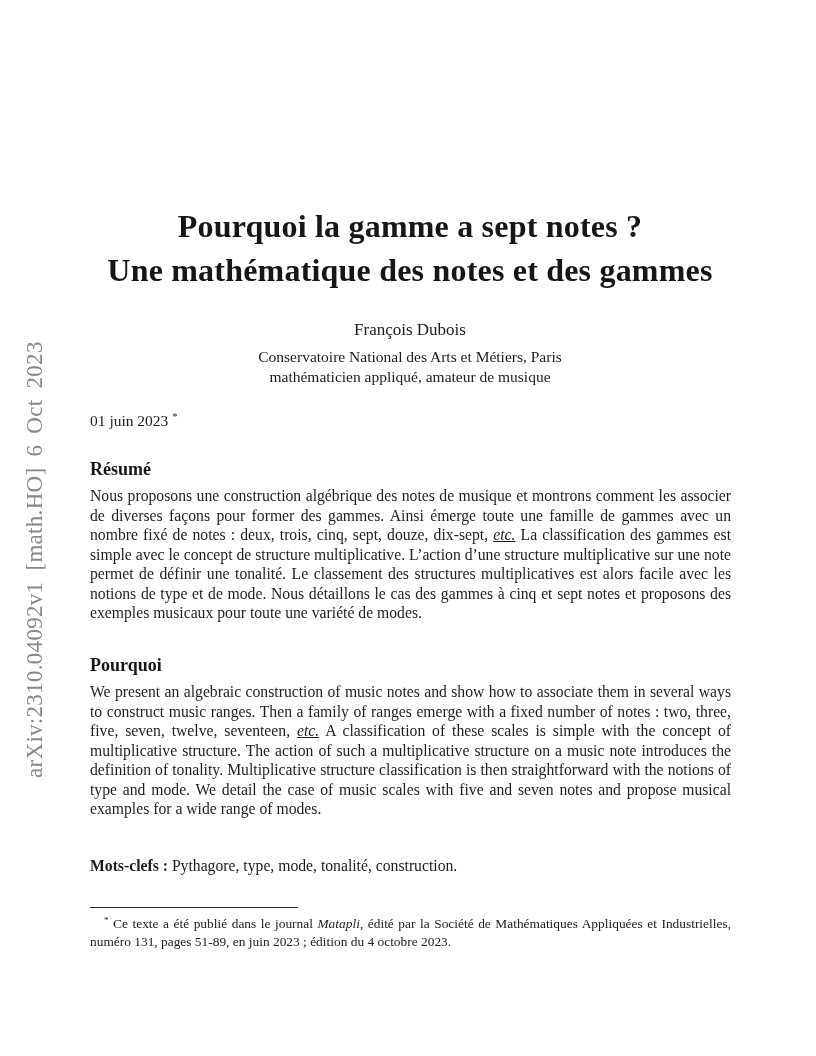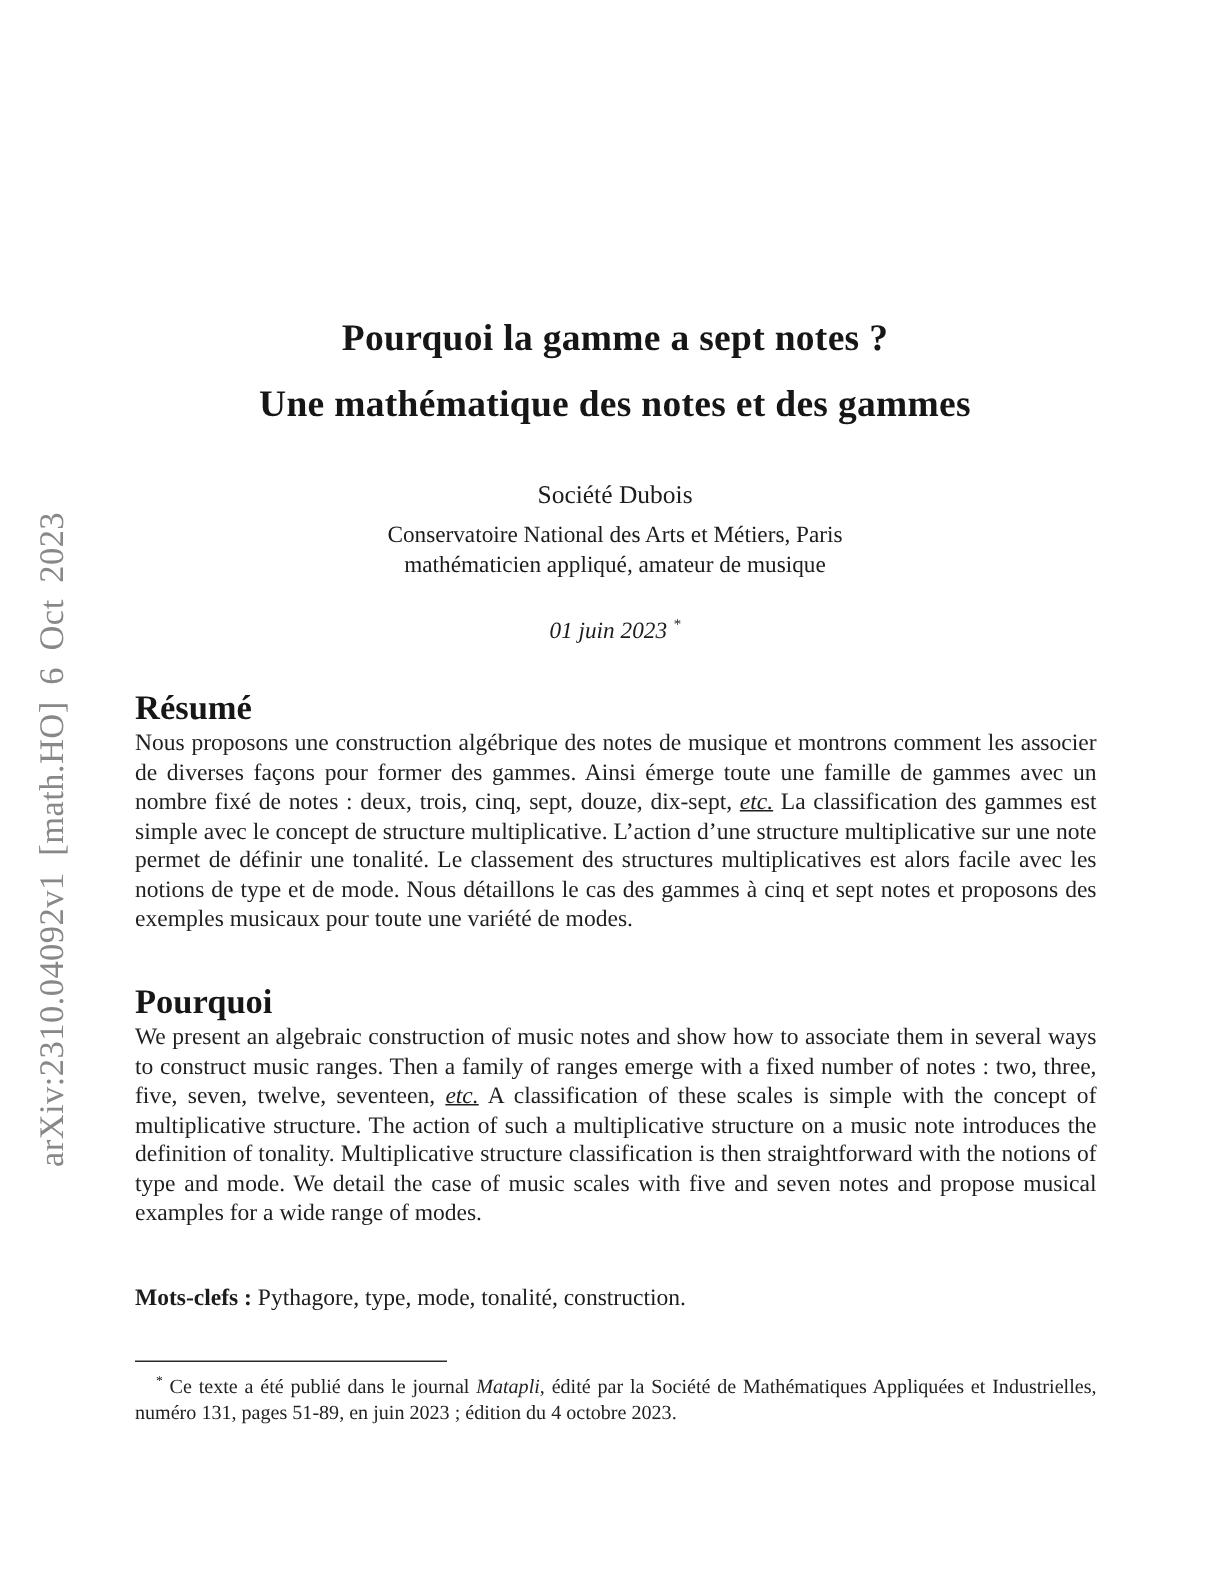--- a/index.html
+++ b/index.html
@@ -11,48 +11,46 @@
     background: #ffffff;
     overflow: hidden;
     font-family: "Liberation Serif", "DejaVu Serif", serif;
     color: #1c1c1c;
   }
   .abs { position: absolute; }
 
   .title-block {
     top: 204px; left: 90px; width: 640px;
     text-align: center;
-    font-size: 25px; font-weight: bold;
+    font-size: 32px; font-weight: bold;
     line-height: 44px;
     color: #161616;
     letter-spacing: 0.2px;
   }
   .title-line { display: block; }
 
   .author-name {
     top: 320px; left: 90px; width: 640px;
     text-align: center;
     font-size: 17px;
   }
   .affiliation {
     top: 347px; left: 90px; width: 640px;
     text-align: center;
     font-size: 15.5px; line-height: 20px;
   }
   .date-line {
     top: 411px; left: 90px; width: 640px;
-    text-align: center;
     font-size: 15.5px;
-    font-style: italic;
   }
   .date-line sup { font-size: 10px; margin-left: 4px; }
 
   .section-heading {
     left: 90px; width: 640px;
-    font-size: 23px; font-weight: bold;
+    font-size: 18px; font-weight: bold;
     color: #161616;
   }
   .resume-heading { top: 459px; }
   .abstract-heading { top: 655px; }
 
   .body-par {
     left: 90px; width: 641px;
     font-size: 15.7px;
     line-height: 19.5px;
     text-align: justify;
@@ -100,21 +98,21 @@
 
 <div class="page">
 
   <div class="abs arxiv-watermark">arXiv:2310.04092v1  [math.HO]  6 Oct 2023</div>
 
   <h1 class="abs title-block">
     <span class="title-line">Pourquoi la gamme a sept notes ?</span>
     <span class="title-line">Une mathématique des notes et des gammes</span>
   </h1>
 
-  <div class="abs author-name">Société Dubois</div>
+  <div class="abs author-name">François Dubois</div>
 
   <div class="abs affiliation">
     <div>Conservatoire National des Arts et Métiers, Paris</div>
     <div>mathématicien appliqué, amateur de musique</div>
   </div>
 
   <div class="abs date-line"><span>01 juin 2023</span><sup>*</sup></div>
 
   <h2 class="abs section-heading resume-heading">Résumé</h2>
 

